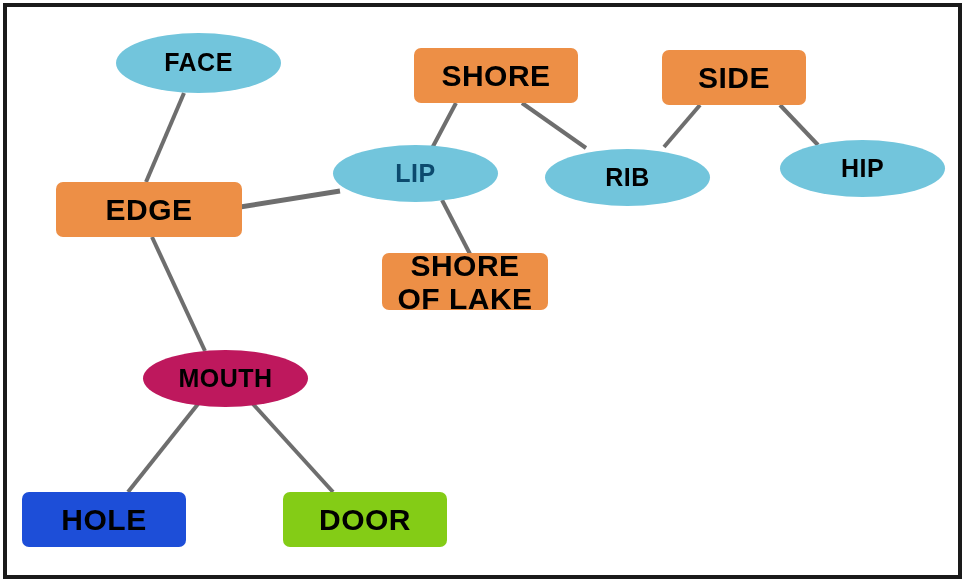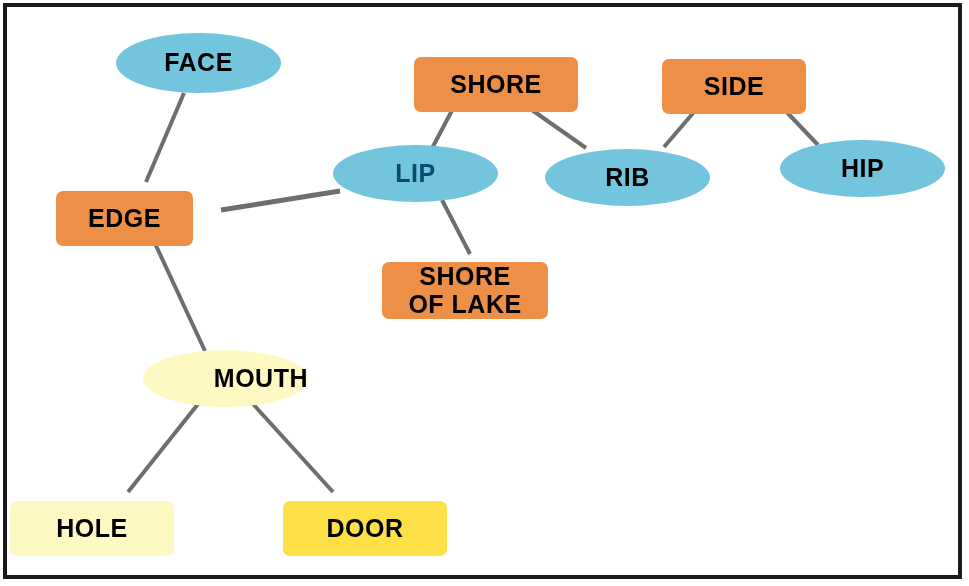--- a/index.html
+++ b/index.html
@@ -43,22 +43,21 @@
     text-align: center;
     color: #000000;
     font-weight: bold;
     letter-spacing: 0.5px;
     box-sizing: border-box;
     line-height: 1.1;
   }
   .node-box {
     background: #ED8F46;
     border-radius: 7px;
-    font-size: 25px;
-    margin-top: 9px;
+    font-size: 30px;
   }
   .node-ellipse {
     background: #72C5DC;
     border-radius: 50%;
     font-size: 25px;
   }
   .node-label {
     display: block;
     white-space: pre-line;
   }
@@ -77,21 +76,21 @@
       <line x1="522" y1="103" x2="586" y2="148" stroke="#6E6E6E" stroke-width="4" stroke-linecap="butt"></line>
       <line x1="700" y1="105" x2="664" y2="147" stroke="#6E6E6E" stroke-width="4" stroke-linecap="butt"></line>
       <line x1="780" y1="105" x2="818" y2="145" stroke="#6E6E6E" stroke-width="4" stroke-linecap="butt"></line>
       <line x1="198" y1="404" x2="128" y2="492" stroke="#6E6E6E" stroke-width="4" stroke-linecap="butt"></line>
       <line x1="253" y1="404" x2="333" y2="492" stroke="#6E6E6E" stroke-width="4" stroke-linecap="butt"></line>
     </svg>
   <div id="nodes">
       <div class="node node-ellipse" style="left: 116px; top: 33px; width: 165px; height: 60px; background: rgb(114, 197, 220); color: rgb(0, 0, 0);">
         <span class="node-label">FACE</span>
       </div>
-      <div class="node node-box" style="left: 56px; top: 182px; width: 137px; height: 55px; background: rgb(237, 143, 70); color: rgb(0, 0, 0);">
+      <div class="node node-box" style="left: 56px; top: 182px; width: 186px; height: 55px; background: rgb(237, 143, 70); color: rgb(0, 0, 0);">
         <span class="node-label">EDGE</span>
       </div>
       <div class="node node-ellipse" style="left: 333px; top: 145px; width: 165px; height: 57px; background: rgb(114, 197, 220); color: #0c4a6e;">
         <span class="node-label">LIP</span>
       </div>
       <div class="node node-box" style="left: 414px; top: 48px; width: 164px; height: 55px; background: rgb(237, 143, 70); color: rgb(0, 0, 0);">
         <span class="node-label">SHORE</span>
       </div>
       <div class="node node-box" style="left: 382px; top: 253px; width: 166px; height: 57px; background: rgb(237, 143, 70); color: rgb(0, 0, 0);">
         <span class="node-label">SHORE
@@ -99,23 +98,23 @@
       </div>
       <div class="node node-ellipse" style="left: 545px; top: 149px; width: 165px; height: 57px; background: rgb(114, 197, 220); color: rgb(0, 0, 0);">
         <span class="node-label">RIB</span>
       </div>
       <div class="node node-box" style="left: 662px; top: 50px; width: 144px; height: 55px; background: rgb(237, 143, 70); color: rgb(0, 0, 0);">
         <span class="node-label">SIDE</span>
       </div>
       <div class="node node-ellipse" style="left: 780px; top: 140px; width: 165px; height: 57px; background: rgb(114, 197, 220); color: rgb(0, 0, 0);">
         <span class="node-label">HIP</span>
       </div>
-      <div class="node node-ellipse" style="left: 143px; top: 350px; width: 165px; height: 57px; background: #fef9c3; color: rgb(0, 0, 0); justify-content: flex-end;">
+      <div class="node node-ellipse" style="left: 143px; top: 350px; width: 165px; height: 57px; background: #be185d; color: rgb(0, 0, 0);">
         <span class="node-label">MOUTH</span>
       </div>
-      <div class="node node-box" style="left: 10px; top: 492px; width: 164px; height: 55px; background: #fef9c3; color: rgb(0, 0, 0);">
+      <div class="node node-box" style="left: 22px; top: 492px; width: 164px; height: 55px; background: #1d4ed8; color: rgb(0, 0, 0);">
         <span class="node-label">HOLE</span>
       </div>
-      <div class="node node-box" style="left: 283px; top: 492px; width: 164px; height: 55px; background: #fde047; color: rgb(0, 0, 0);">
+      <div class="node node-box" style="left: 283px; top: 492px; width: 164px; height: 55px; background: #84cc16; color: rgb(0, 0, 0);">
         <span class="node-label">DOOR</span>
       </div>
     </div>
 </div>
 
 </body></html>

